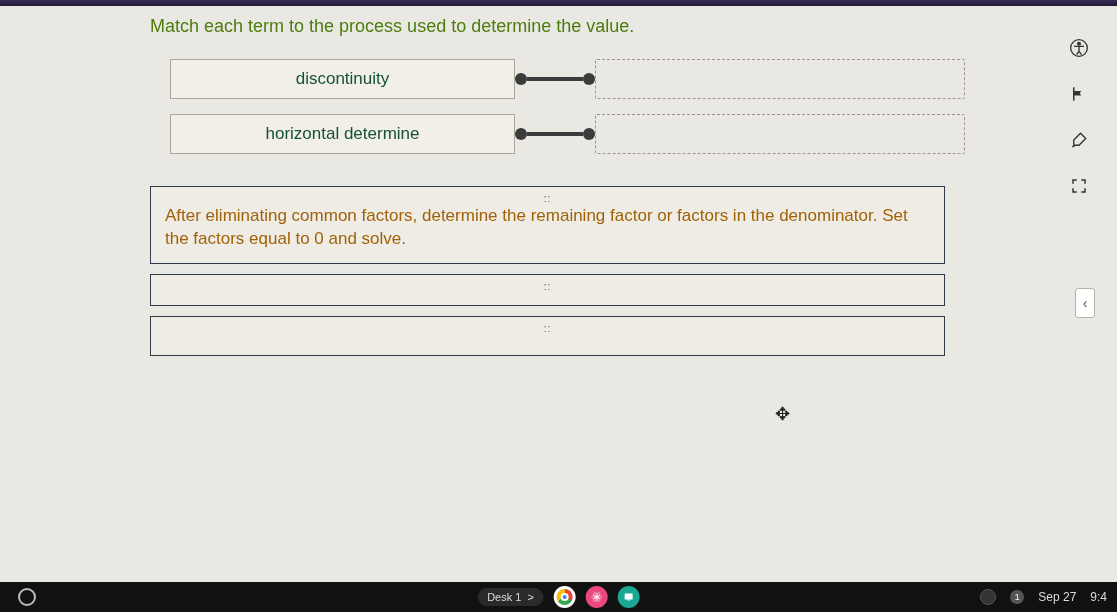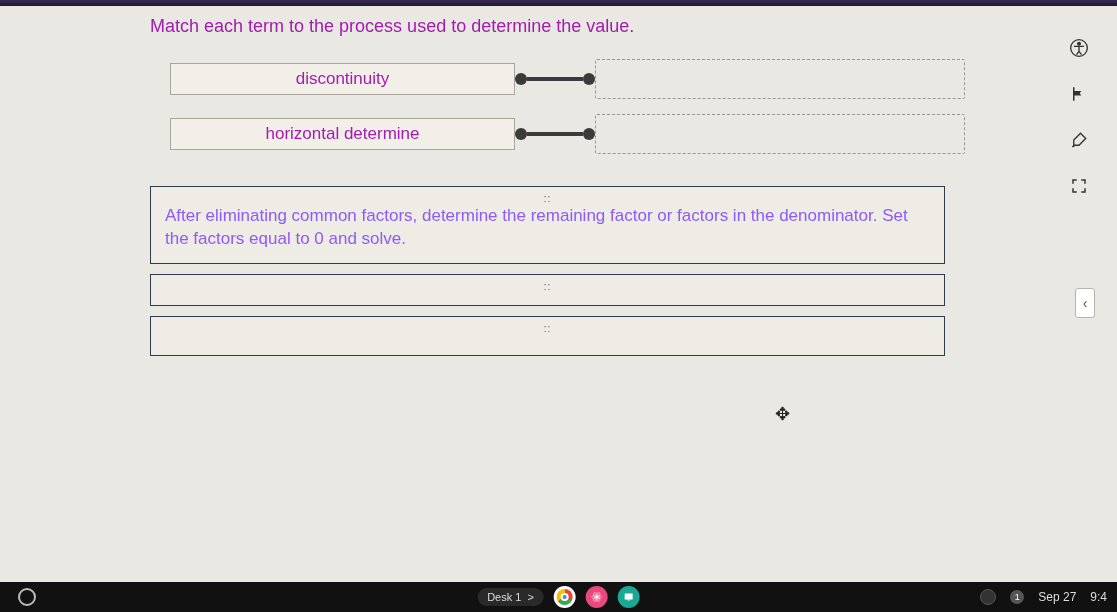--- a/index.html
+++ b/index.html
@@ -13,51 +13,51 @@
 
   .page {
     position: absolute; top: 6px; left: 0; right: 0; bottom: 30px;
     background: #eae8e2; overflow: hidden;
   }
 
   .content {
     position: absolute; left: 140px; right: 90px; top: 10px;
   }
 
-  .prompt { font-size: 18px; color: #a21caf; margin: 0 0 18px 10px; }
+  .prompt { font-size: 18px; color: #4d7c0f; margin: 0 0 18px 10px; }
 
   .match-area { margin-left: 30px; }
 
   .match-row { display: flex; align-items: center; height: 48px; margin-bottom: 7px; }
 
   .term-box {
-    width: 345px; height: 32px; border: 1px solid #aaa69c; background: #f1efe8;
+    width: 345px; height: 40px; border: 1px solid #aaa69c; background: #f1efe8;
     display: flex; align-items: center; justify-content: center;
-    font-size: 17px; color: #a21caf;
+    font-size: 17px; color: #14532d;
   }
 
   .connector {
     width: 80px; height: 12px; display: flex; align-items: center; position: relative;
   }
   .connector .node { width: 12px; height: 12px; border-radius: 50%; background: #3b3b3b; }
   .connector .bar { flex: 1; height: 4px; background: #3b3b3b; }
 
   .drop-box {
     flex: 0 0 370px; width: 370px; height: 40px; border: 1.5px dashed #9b978d;
     background: transparent; border-radius: 2px;
   }
 
   .answer-pool { margin-left: 10px; margin-top: 28px; }
 
   .answer-card {
     width: 795px; border: 1.6px solid #2f3b4a; background: #eeece5;
     padding: 6px 14px 12px 14px; margin-bottom: 10px; position: relative;
   }
   .answer-card .grip { text-align: center; font-size: 10px; color: #555; letter-spacing: 1px; height: 12px; }
-  .answer-card .txt { font-size: 17px; color: #8b5cf6; line-height: 1.35; }
+  .answer-card .txt { font-size: 17px; color: #a16207; line-height: 1.35; }
 
   .answer-card.cut { overflow: hidden; height: 40px; padding-bottom: 0; }
   .answer-card.cut .txt { white-space: nowrap; }
 
   .move-cursor {
     position: absolute; left: 635px; top: 387px; font-size: 18px; color: #222;
     pointer-events: none;
   }
 
   

